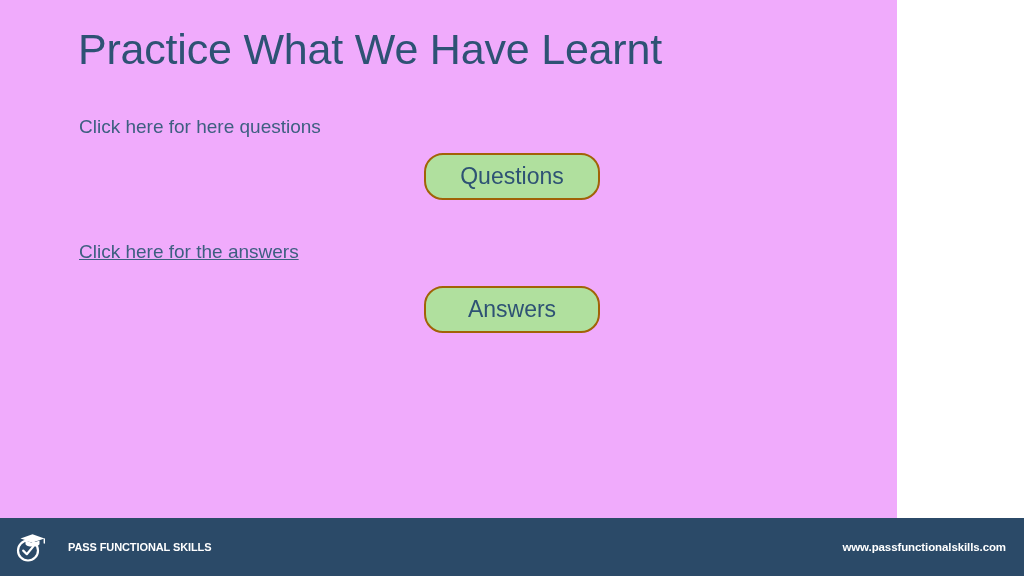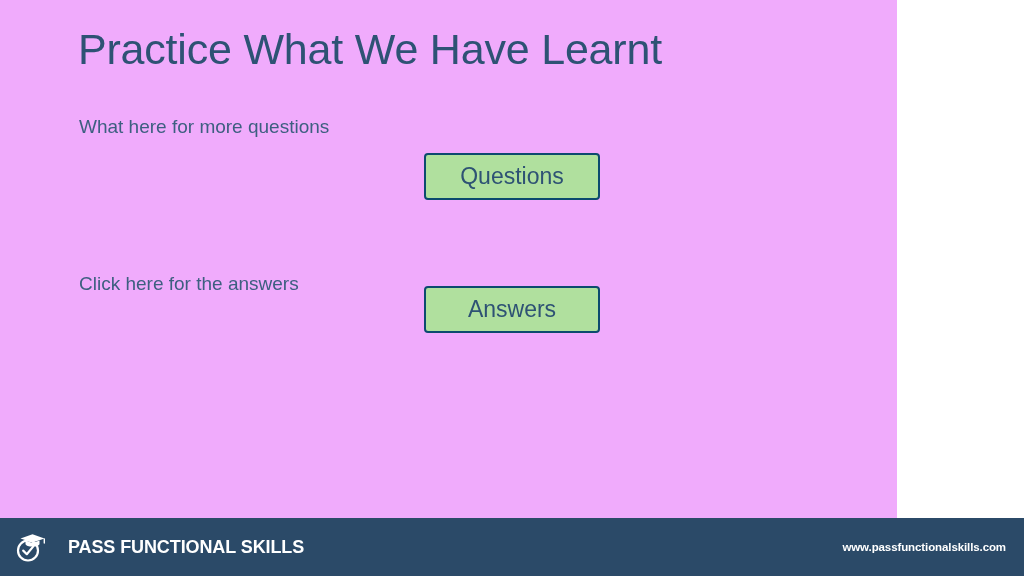--- a/index.html
+++ b/index.html
@@ -40,32 +40,32 @@
   .instruction {
     position: absolute;
     left: 79px;
     font-size: 19px;
     line-height: 1.25;
     font-weight: 400;
     color: #3d5f80;
     white-space: nowrap;
   }
   .instruction-questions { top: 115px; }
-  .instruction-answers   { top: 272px; }
+  .instruction-answers   { top: 240px; text-decoration: underline; }
 
   
   .action-button {
     position: absolute;
     left: 424px;
     width: 176px;
     height: 47px;
     box-sizing: border-box;
     background: #b0e09e;
-    border: 2px solid #0c4a6e;
-    border-radius: 4px;
+    border: 2px solid #a16207;
+    border-radius: 19px;
     display: flex;
     align-items: center;
     justify-content: center;
     font-size: 23px;
     color: #2e5274;
     cursor: pointer;
     user-select: none;
   }
   .button-questions { top: 153px; }
   .button-answers   { top: 286px; }
@@ -89,21 +89,21 @@
   }
   .brand-logo {
     width: 34px;
     height: 34px;
     flex: 0 0 34px;
     display: block;
   }
   .brand-name {
     margin-left: 8px;
     color: #ffffff;
-    font-size: 18px;
+    font-size: 11px;
     font-weight: 700;
     letter-spacing: -0.1px;
     white-space: nowrap;
     padding-left: 12px;
   }
 
   .footer-tagline {
     margin-left: 32px;
     color: #ffffff;
     font-size: 13px;
@@ -123,21 +123,21 @@
     text-align: right;
   }
 </style>
 </head>
 <body>
 
 <div class="slide">
 
   <div class="slide-title">Practice What We Have Learnt</div>
 
-  <div class="instruction instruction-questions">What here for more questions</div>
+  <div class="instruction instruction-questions">Click here for here questions</div>
 
   <div class="action-button button-questions">
     <span>Questions</span>
   </div>
 
   <div class="instruction instruction-answers">Click here for the answers</div>
 
   <div class="action-button button-answers">
     <span>Answers</span>
   </div>

